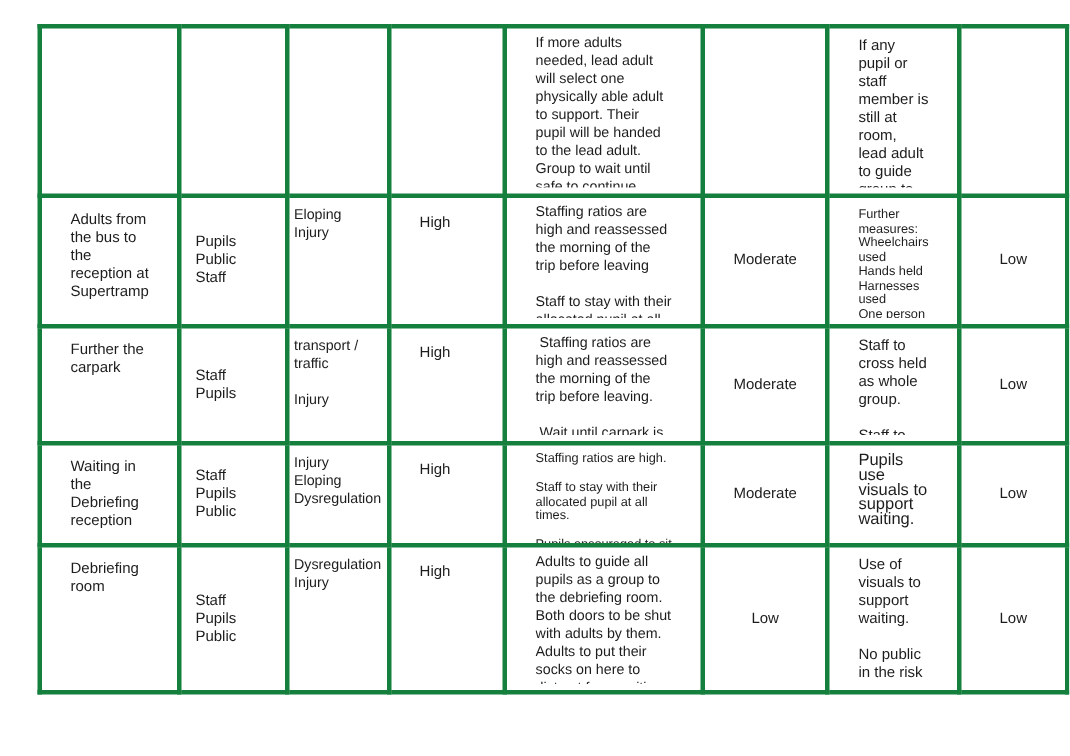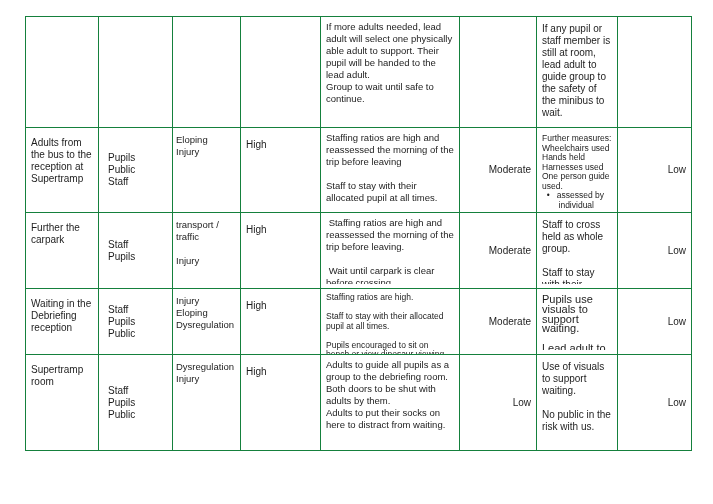--- a/index.html
+++ b/index.html
@@ -5,37 +5,37 @@
   html,body{margin:0;padding:0;background:#fff;}
   .page{
     position:relative;width:713px;height:504px;background:#ffffff;
     font-family:"Liberation Sans",sans-serif;color:#1d1d1d;overflow:hidden;
   }
   table.risk{
     position:absolute;left:25px;top:16px;
     border-collapse:collapse;table-layout:fixed;
   }
   td{
-    border:1px solid #15803d;
+    border:3px solid #15803d;
     vertical-align:top;
-    padding:4px 5px;
+    padding:4px 19px;
     font-size:10px;line-height:12px;
   }
   .cw{
     box-sizing:border-box;
     white-space:pre-wrap;word-wrap:break-word;overflow:hidden;
     display:flex;flex-direction:column;justify-content:flex-start;
   }
   tr.r1 .cw{height:102px}
   tr.r2 .cw{height:76px}
   tr.r3 .cw{height:67px}
   tr.r4 .cw{height:57px}
   tr.r5 .cw{height:87px}
   td.mid .cw{justify-content:center}
-  td.ctr{text-align:right}
+  td.ctr{text-align:center}
   td.c1 .cw{padding-top:5px}
   td.c2{padding-left:9px}
   td.c3{padding-left:3px;padding-right:2px;font-size:9.5px}
   td.c3 .cw{padding-top:2px}
   td.c4 .cw{padding-top:7px}
   td.c5{font-size:9.5px}
   td.c7 .cw{padding-top:2px}
   td.small{font-size:8.5px;line-height:9.5px}
   td.small9{font-size:11px;line-height:9.8px}
   td.clip{padding-bottom:0}
@@ -186,21 +186,21 @@
             <div class="cw">Pupils use visuals to support waiting.
 
 Lead adult to assess timings to ensure lower waiting time</div>
           </td>
         <td class="c8 mid ctr">
             <div class="cw">Low</div>
           </td>
       </tr>
       <tr class="r5">
         <td class="c1">
-            <div class="cw">Supertramp room</div>
+            <div class="cw">Debriefing room</div>
           </td>
         <td class="c2 mid">
             <div class="cw">Staff
 Pupils
 Public</div>
           </td>
         <td class="c3">
             <div class="cw">Dysregulation
 Injury</div>
           </td>

